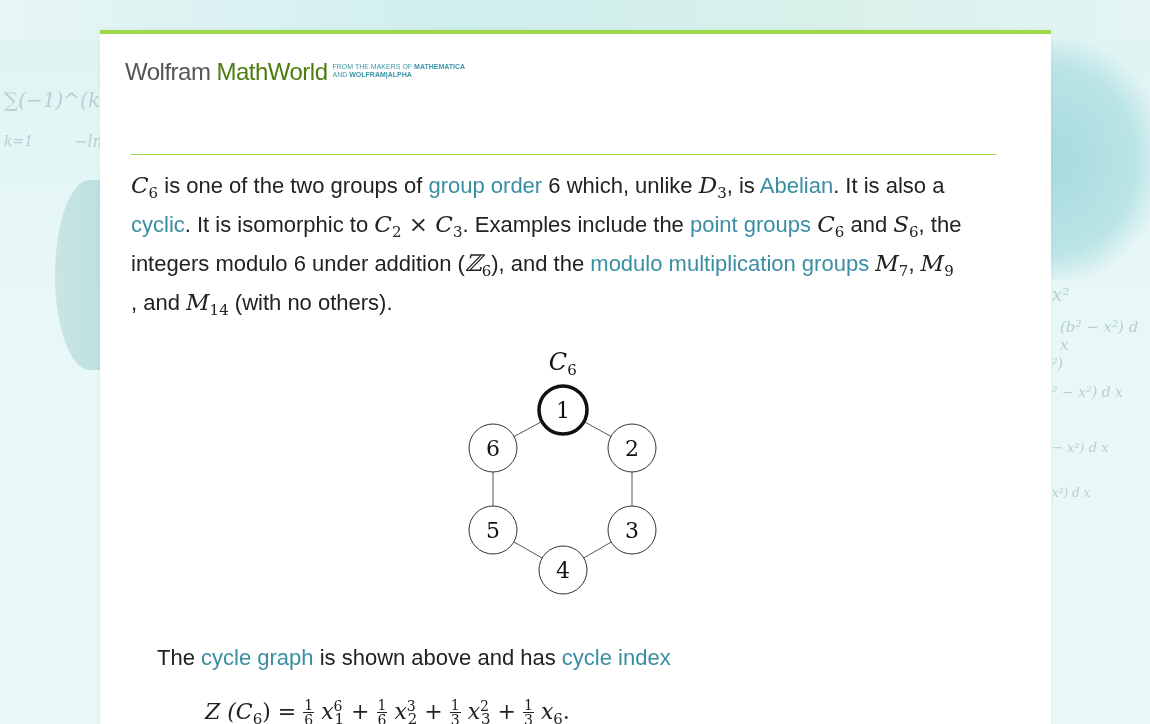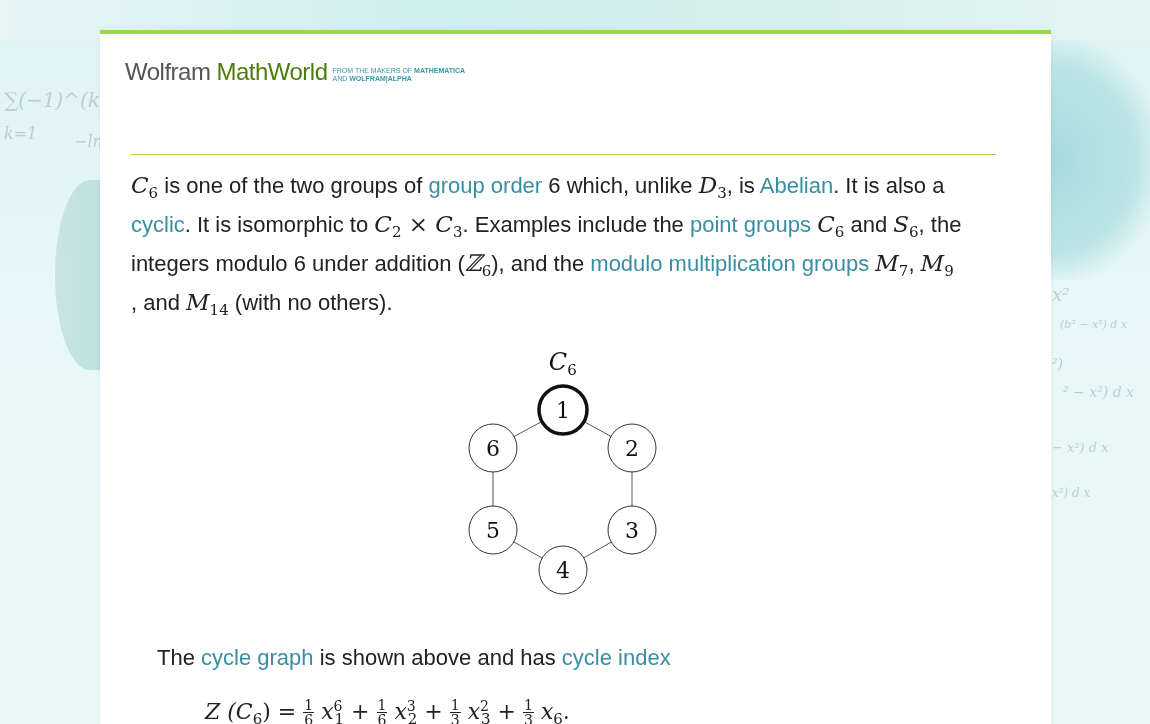--- a/index.html
+++ b/index.html
@@ -23,21 +23,21 @@
       position:absolute; left:1050px; top:40px; width:110px; height:240px;
       background: radial-gradient(ellipse at 0% 50%, #9fd8dc 0%, #b6e2e4 55%, rgba(200,235,236,0) 75%);
       opacity:0.9;
     }
     .card {
       position:absolute; left:100px; top:30px; width:951px; height:700px;
       background:#ffffff; border-top:4px solid #9bd84a;
       box-shadow: 0 0 6px rgba(0,0,0,0.05);
     }
     .brand {
-      position:absolute; left:25px; top:24px; display:flex; align-items:flex-end;
+      position:absolute; left:25px; top:24px; display:flex; align-items:center;
     }
     .brand-wolfram { font-size:24px; color:#555; letter-spacing:-0.5px; }
     .brand-mw { font-size:24px; color:#4d7c0f; letter-spacing:-0.5px; margin-left:6px; }
     .brand-tag { font-size:7px; line-height:8px; color:#3a97a8; margin-left:5px; margin-bottom:3px; }
     .brand-tag b { font-weight:bold; }
     .title {
       position:absolute; left:31px; top:56px; margin:0;
       font-size:48px; font-weight:normal; color:#3a8ea3; letter-spacing:-0.5px;
     }
     .title-rule { position:absolute; left:31px; top:120px; width:865px; height:1px; background:#9bd84a; }
@@ -62,28 +62,28 @@
     .frac .den { display:block; }
     .f i { font-style:italic; }
   </style>
 </head>
 <body>
 
 <div class="bg-top"></div>
 <div class="bg-math" style="left:4px;top:88px;font-size:20px;">
   <span>∑(−1)^(k−1)</span>
 </div>
-<div class="bg-math" style="left:4px;top:124px;font-size:16px;">k=1</div>
+<div class="bg-math" style="left:4px;top:133px;font-size:14px;">k=1</div>
 <div class="bg-math" style="left:74px;top:132px;font-size:16px;">−ln</div>
 <div class="bg-shape-left"></div>
 <div class="bg-shape-right"></div>
 <div class="bg-math" style="left:1052px;top:284px;font-size:18px;">x²</div>
-<div class="bg-math" style="left:1060px;top:318px;font-size:11px;text-align:center;">(b² − x²)  d x</div>
+<div class="bg-math" style="left:1060px;top:318px;font-size:15px;">(b² − x²)  d x</div>
 <div class="bg-math" style="left:1052px;top:356px;font-size:14px;">²)</div>
-<div class="bg-math" style="left:1052px;top:384px;font-size:14px;padding-left:11px;">² − x²)  d x</div>
+<div class="bg-math" style="left:1052px;top:384px;font-size:14px;">² − x²)  d x</div>
 <div class="bg-math" style="left:1052px;top:440px;font-size:13px;">− x²)  d x</div>
 <div class="bg-math" style="left:1052px;top:486px;font-size:12px;">x²)  d x</div>
 
 <div class="card">
 
   <div class="brand">
     <span class="brand-wolfram">Wolfram</span>
     <span class="brand-mw">MathWorld</span>
     <span class="brand-tag">
       <span>FROM THE MAKERS OF </span><b>MATHEMATICA</b><br>

